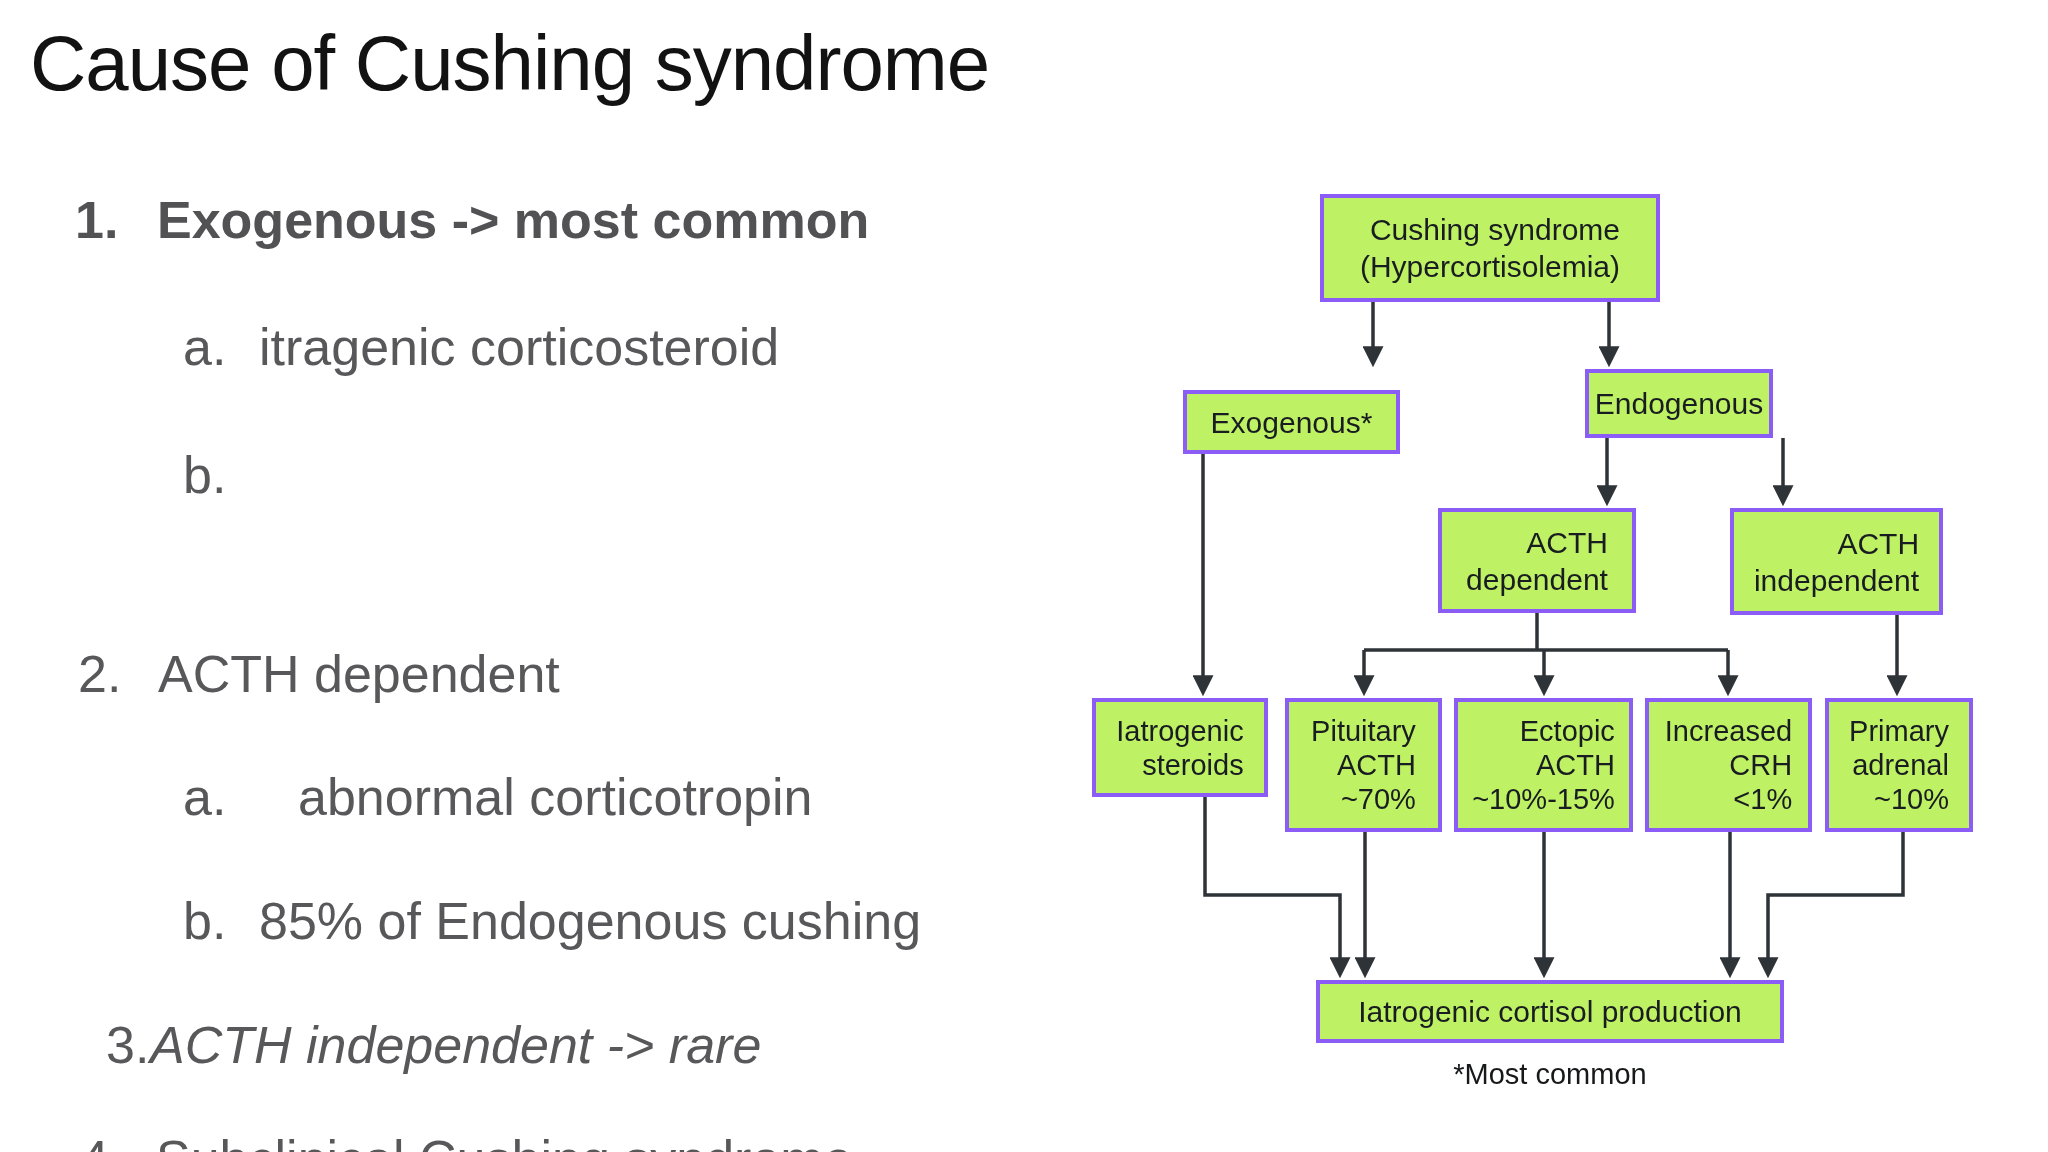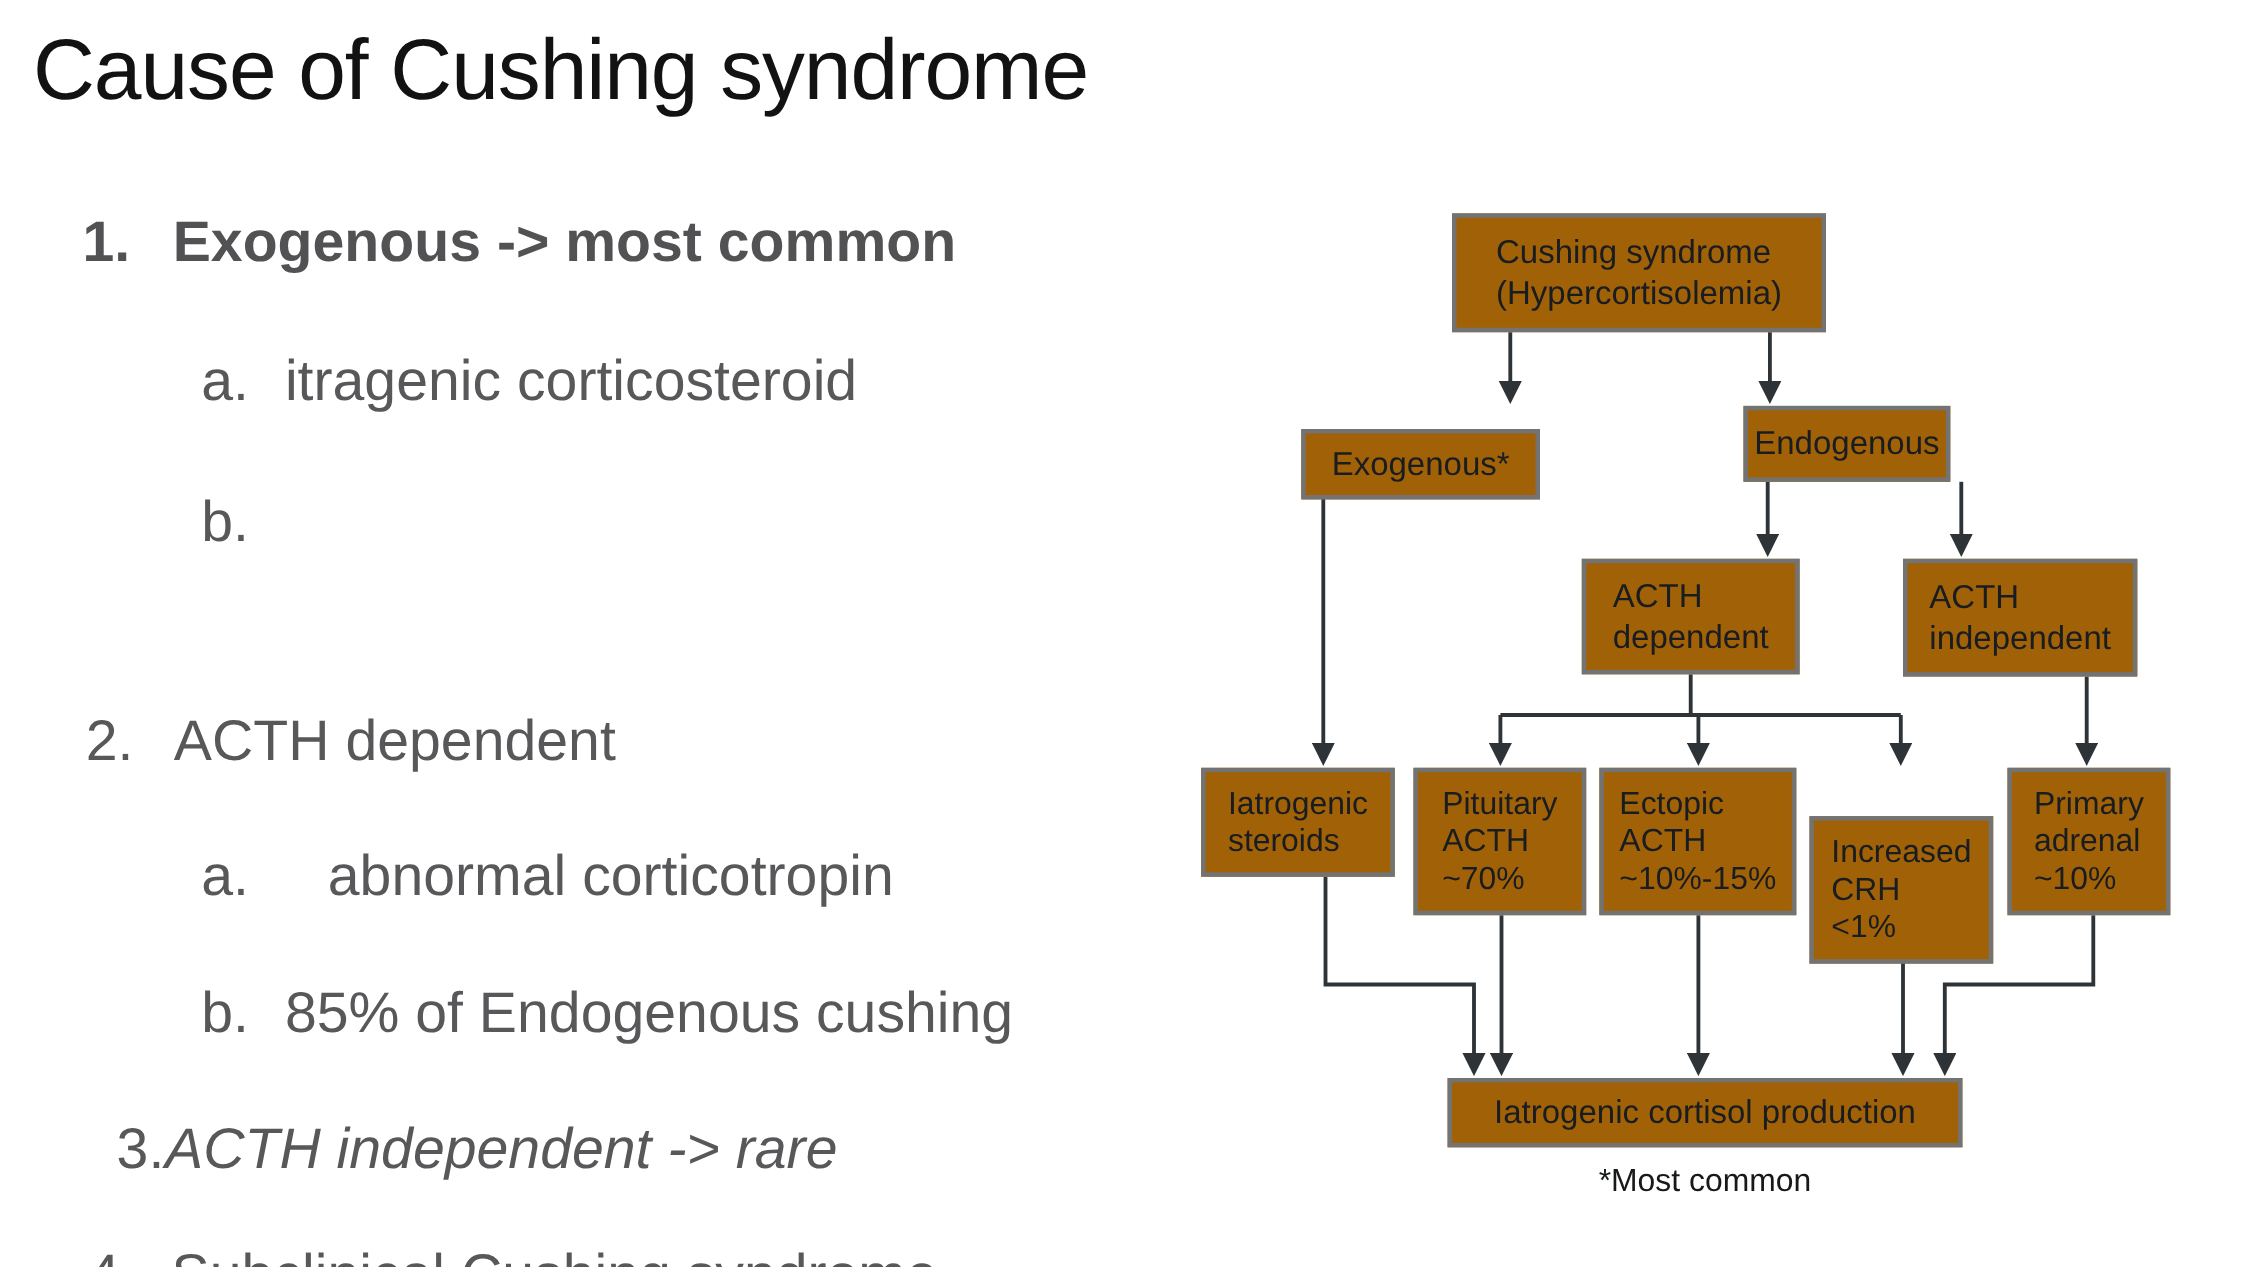--- a/index.html
+++ b/index.html
@@ -15,22 +15,22 @@
   .list-row{position:absolute;left:0;width:1060px;height:70px;}
   .list-row .marker,.list-row .itext{
     position:absolute;top:0;font-size:52px;color:#58585a;white-space:pre-line;line-height:1.45;
   }
   .list-row.bold .marker,.list-row.bold .itext{font-weight:bold;color:#525254;}
   
   .flowchart{position:absolute;left:0;top:0;width:2048px;height:1152px;}
   .fc-lines{position:absolute;left:0;top:0;}
   .fc-box{
     position:absolute;box-sizing:border-box;
-    background:#a16207;border:4px solid #737373;color:#191c20;
-    display:flex;align-items:center;justify-content:center;text-align:left;
+    background:#bef264;border:4px solid #8b5cf6;color:#191c20;
+    display:flex;align-items:center;justify-content:center;text-align:right;
     font-size:29px;line-height:34px;white-space:pre-line;
   }
   .fc-box.big{font-size:30px;line-height:37px;}
   .fc-footnote{
     position:absolute;left:1400px;top:1058px;width:300px;text-align:center;
     font-size:29px;color:#16181a;
   }
 </style>
 </head>
 <body>
@@ -114,21 +114,21 @@
 steroids</div>
 
   <div class="fc-box" style="left:1285px;top:698px;width:157px;height:134px;">Pituitary
 ACTH
 ~70%</div>
 
   <div class="fc-box" style="left:1454px;top:698px;width:179px;height:134px;">Ectopic
 ACTH
 ~10%-15%</div>
 
-  <div class="fc-box" style="left:1645px;top:698px;width:167px;height:134px;margin-top:44px;">Increased
+  <div class="fc-box" style="left:1645px;top:698px;width:167px;height:134px;">Increased
 CRH
 &lt;1%</div>
 
   <div class="fc-box" style="left:1825px;top:698px;width:148px;height:134px;">Primary
 adrenal
 ~10%</div>
 
   <div class="fc-box big" style="left:1316px;top:980px;width:468px;height:63px;">Iatrogenic cortisol production</div>
 
   <div class="fc-footnote">*Most common</div>

